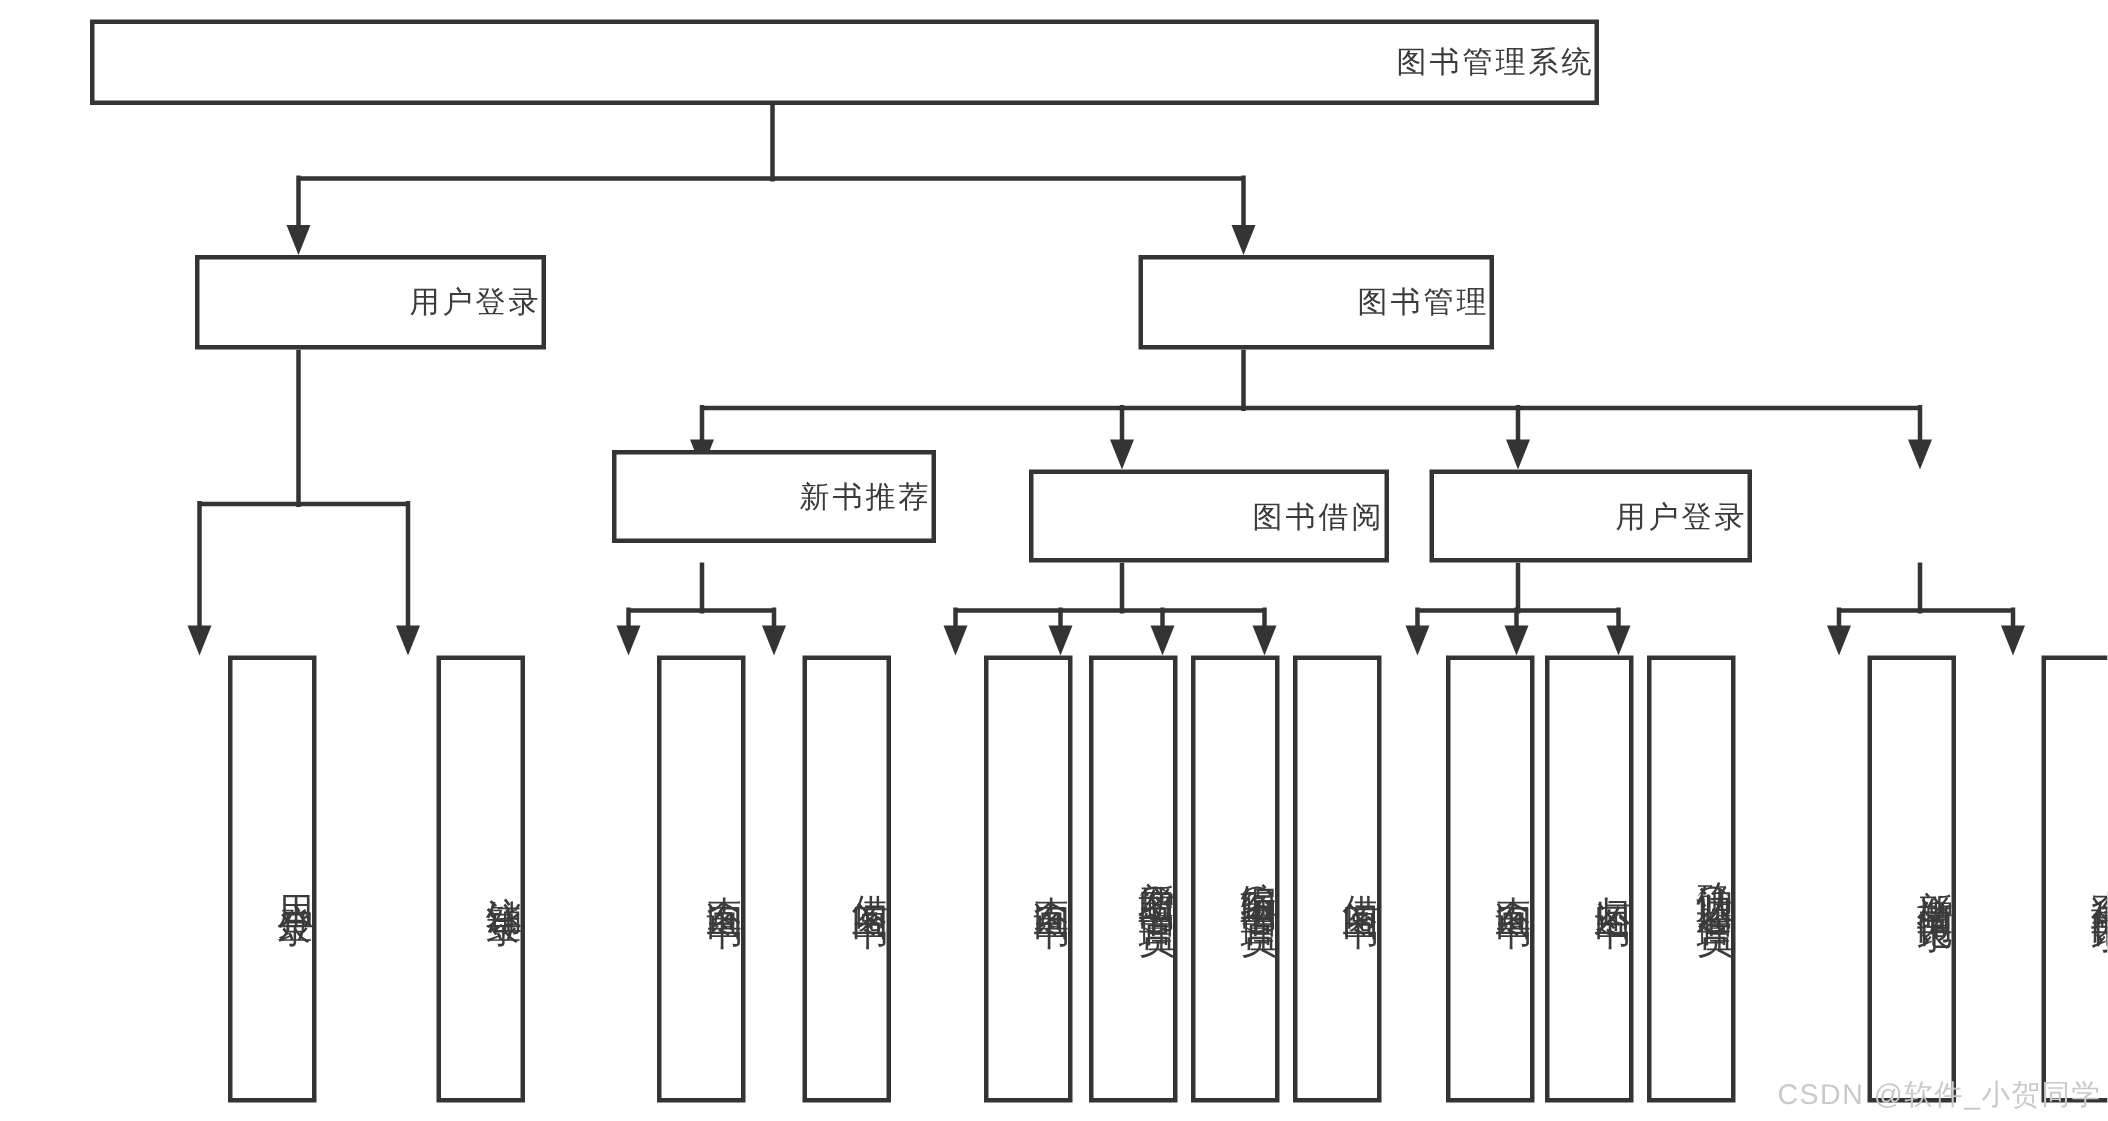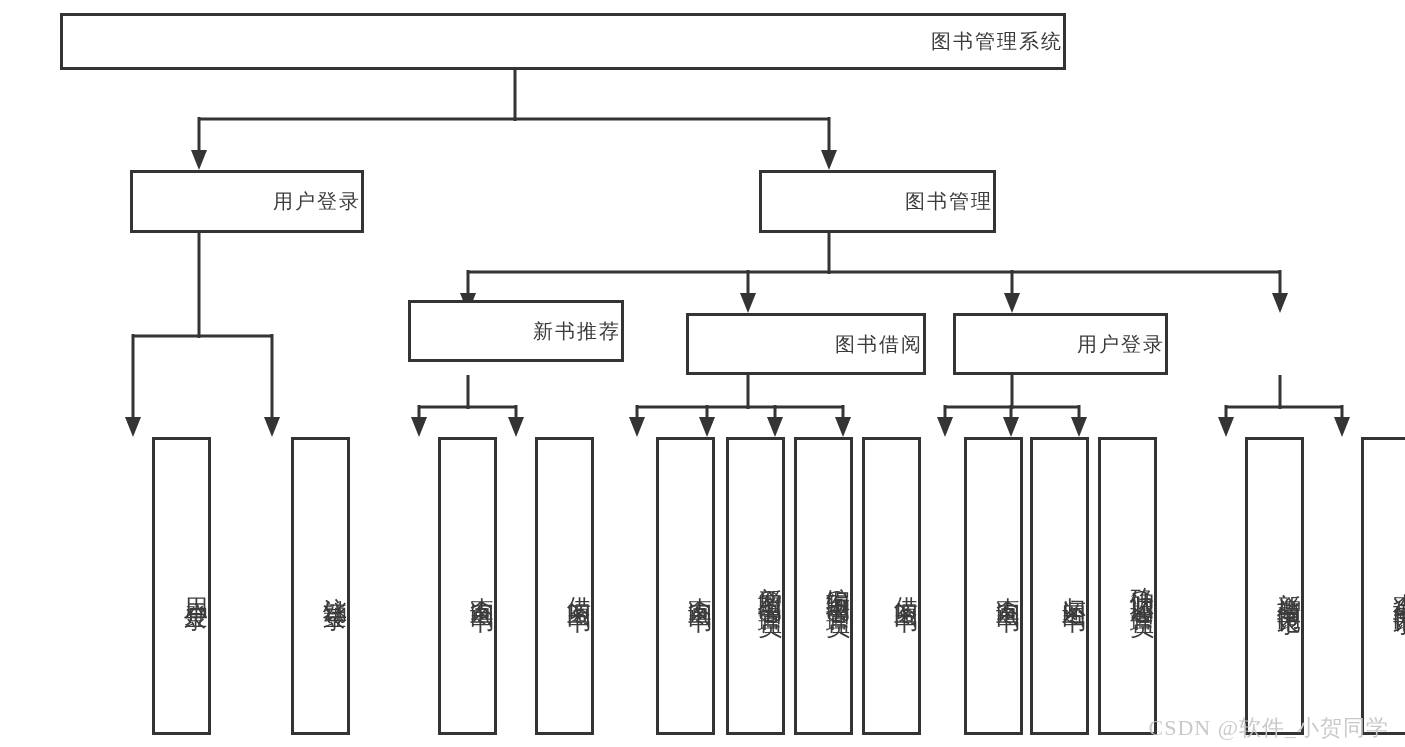--- a/index.html
+++ b/index.html
@@ -32,26 +32,25 @@
   .leaf .vlabel{
     writing-mode:vertical-rl;
     text-orientation:mixed;
     font-size:24px;
     letter-spacing:4px;
     line-height:1;
     color:#3b3b3b;
   }
   .watermark{
     position:absolute;
-    right:16px;bottom:4px;
-    font-size:22px;
+    right:4px;bottom:4px;
+    font-size:19px;
     letter-spacing:1px;
     z-index:3;
     white-space:nowrap;
-    font-family:Liberation Serif, serif;
   }
 </style>
 </head>
 <body>
 
 <div id="canvas">
 
   <svg id="connectors" viewBox="0 0 1405 747" xmlns="http://www.w3.org/2000/svg">
     <path fill="none" stroke="#343434" stroke-width="3" d="
       M515,70 V121

